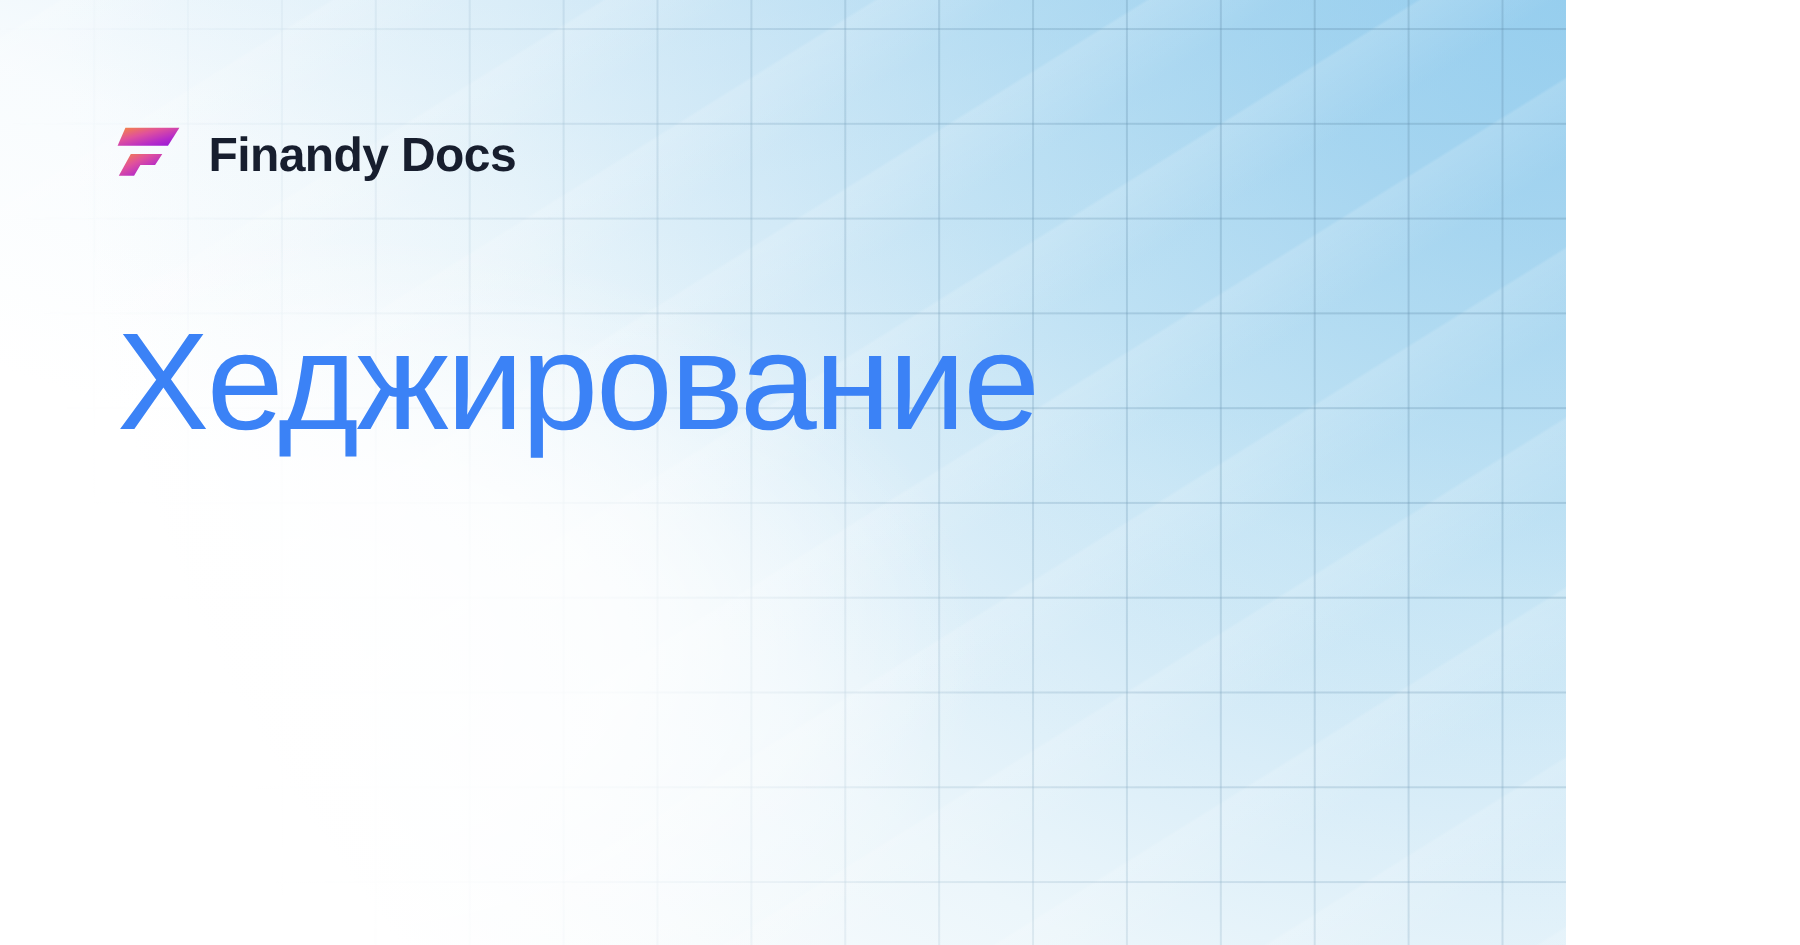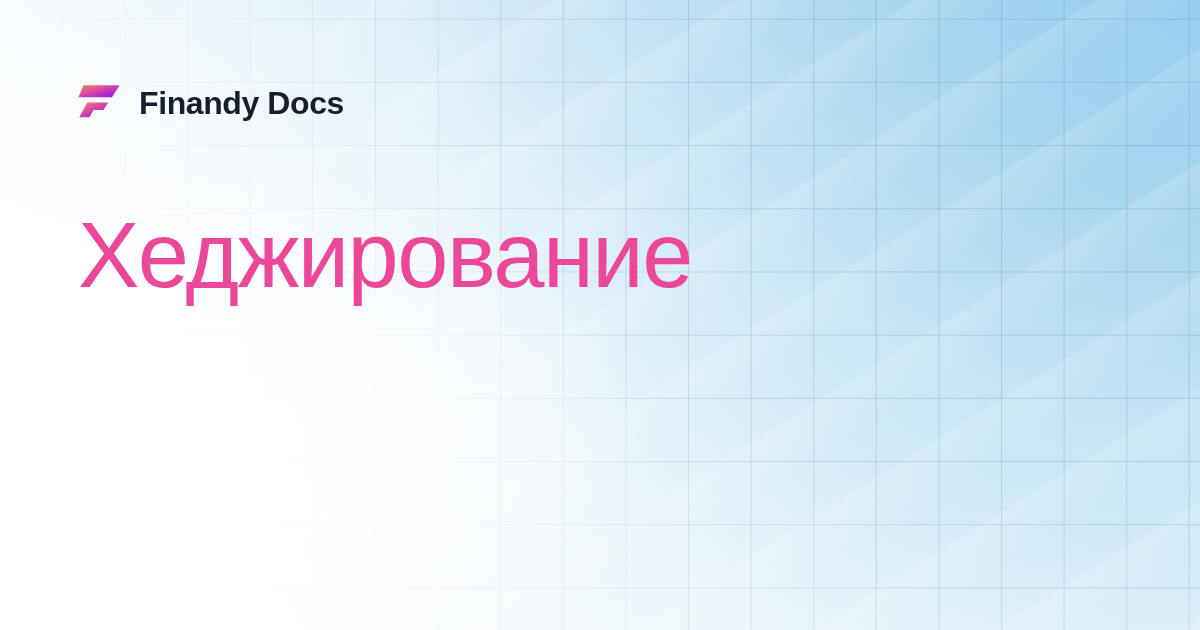--- a/index.html
+++ b/index.html
@@ -13,21 +13,21 @@
 
   body {
     font-family:"Liberation Sans", sans-serif;
     background:#ffffff;
     position:relative;
   }
 
   
   .og-canvas {
     position:relative;
-    width:1200px;
+    width:1044px;
     height:630px;
     overflow:hidden;
     background:#ffffff;
   }
 
   
   .bg-wash {
     position:absolute;
     inset:0;
     background:
@@ -140,21 +140,21 @@
     white-space:nowrap;
   }
 
   
   .page-title {
     margin-top:83px;
     font-size:92px;
     font-weight:normal;
     line-height:1.0;
     letter-spacing:-1.5px;
-    color:#ec4899;
+    color:#3b82f6;
     white-space:nowrap;
   }
 
   
   .page-desc {
     margin-top:26px;
     width:790px;
     font-size:30.5px;
     line-height:1.305;
     color:#1b2232;

